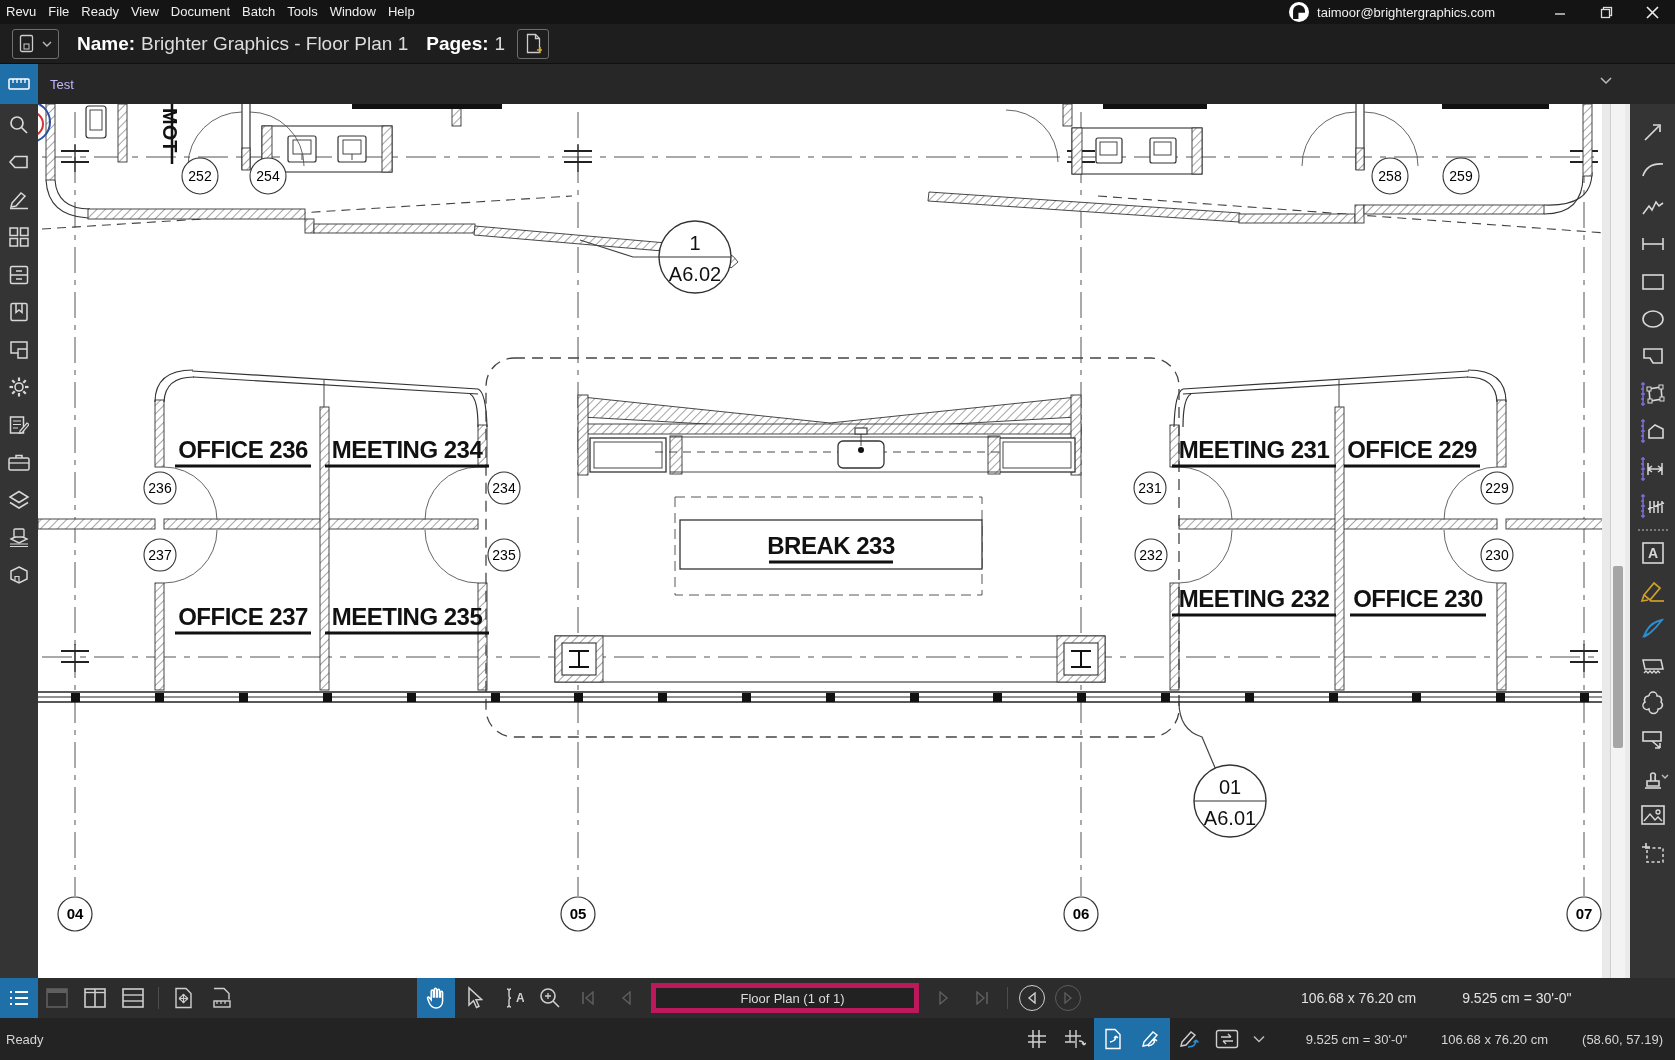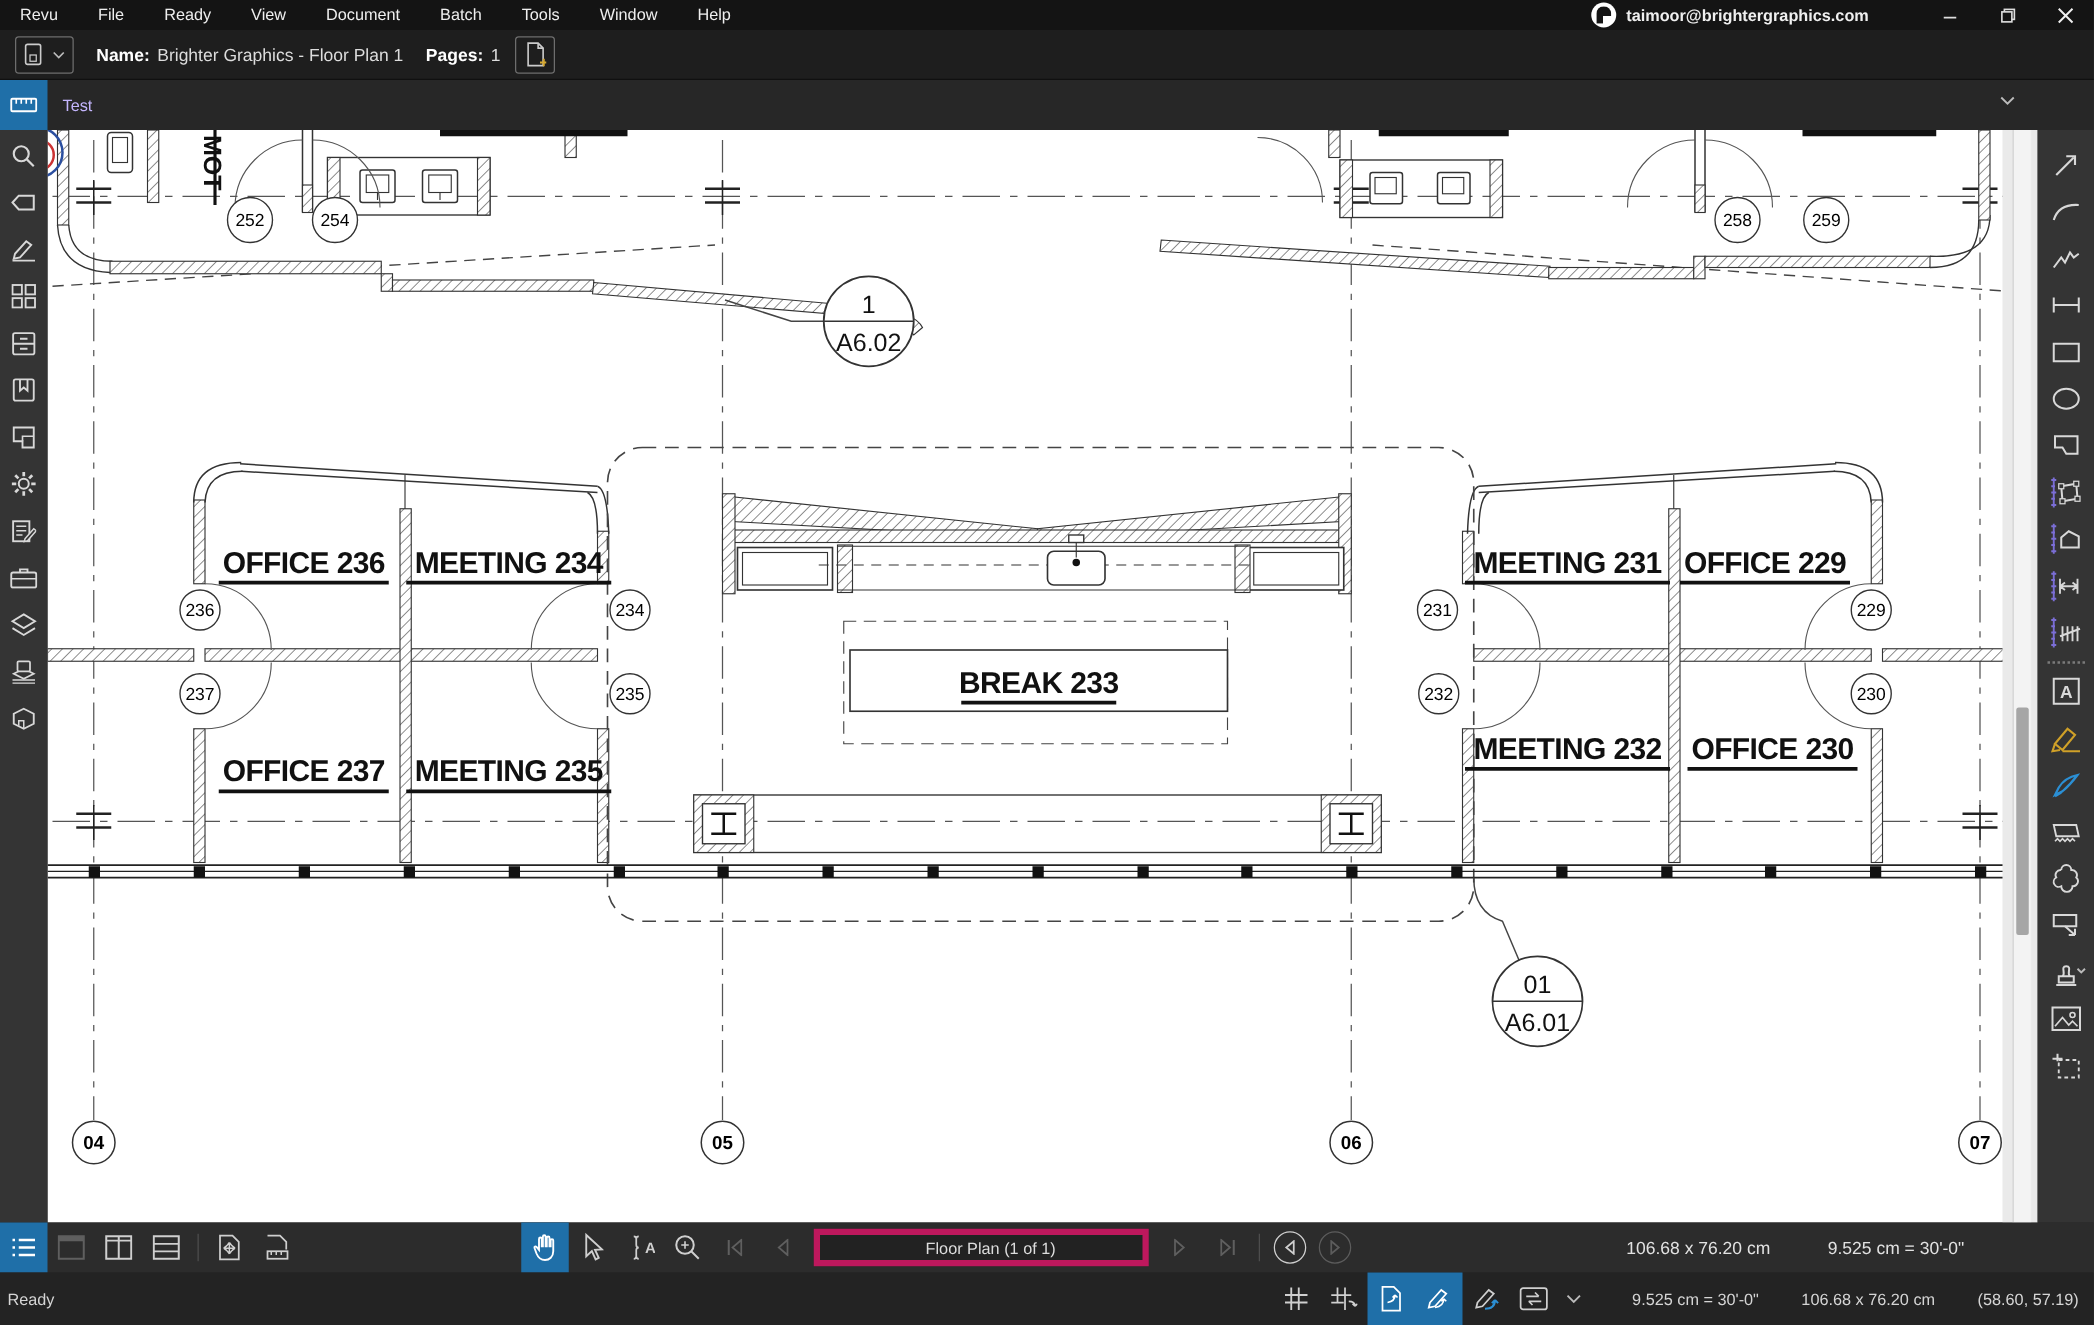--- a/index.html
+++ b/index.html
@@ -1,29 +1,29 @@
 <!DOCTYPE html>
 <html><head>
 <meta charset="utf-8">
 <style>
   * { box-sizing: border-box; margin: 0; padding: 0; }
   html,body { width:1675px; height:1060px; overflow:hidden; background:#262626;
               font-family:"Liberation Sans", sans-serif; }
   .bar { position:absolute; left:0; right:0; display:flex; align-items:center; }
   
   #titlebar { top:0; height:24px; background:#141414; color:#efefef; font-size:13px; z-index:30;}
-  #titlebar .menu { padding:0 16px; height:24px; line-height:24px; cursor:default; }
+  #titlebar .menu { padding:0 6px; height:24px; line-height:24px; cursor:default; }
   #titlebar .spacer { flex:1; }
   .logo-badge { width:20px; height:20px; border-radius:50%; background:#fff; position:relative; margin-right:8px; overflow:hidden;}
   .logo-badge::after{ content:""; position:absolute; left:4px; top:3px; width:12px; height:14px;
      background:#141414; border-radius:7px 7px 7px 0; clip-path:polygon(0 0,100% 0,100% 55%,45% 55%,45% 100%,0 100%);}
-  #titlebar .email { font-weight:bold; margin-right:42px; }
+  #titlebar .email { font-weight:normal; margin-right:42px; }
   .win-btn { width:46px; height:24px; display:flex; align-items:center; justify-content:center; color:#ddd; }
   
-  #filebar { top:24px; height:40px; background:#1e1e1e; border-bottom:1px solid #101010; color:#ddd; font-size:14px; z-index:30;}
+  #filebar { top:24px; height:40px; background:#1e1e1e; border-bottom:1px solid #101010; color:#ddd; font-size:19px; z-index:30;}
   .boxed-btn { border:1px solid #6e6e6e; border-radius:3px; height:30px; display:flex; align-items:center;
                padding:0 5px; margin-left:12px; color:#ddd; }
   #filebar b { color:#fff; margin-left:18px; margin-right:6px; }
   
   #tabbar { top:64px; height:40px; background:#272727; z-index:30; }
   .tab-blue { width:38px; height:40px; background:#1f6fa8; display:flex; align-items:center; justify-content:center; }
   .tab { height:40px; display:flex; align-items:center; font-size:13px; color:#e6e6e6; padding:0 12px; }
   .tab.active { background:#3d3d3d; width:248px; justify-content:space-between; }
   .tab.plain { color:#c4b5fd; width:86px; }
   .tab .x { color:#cfcfcf; font-size:14px; margin-left:14px; }

